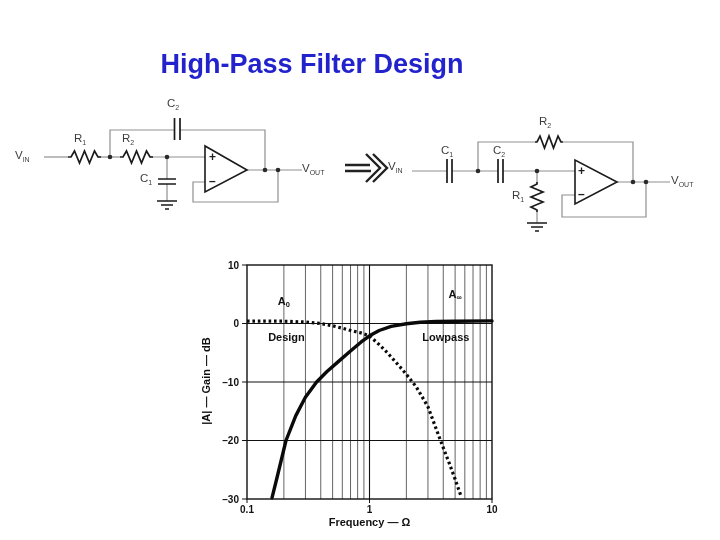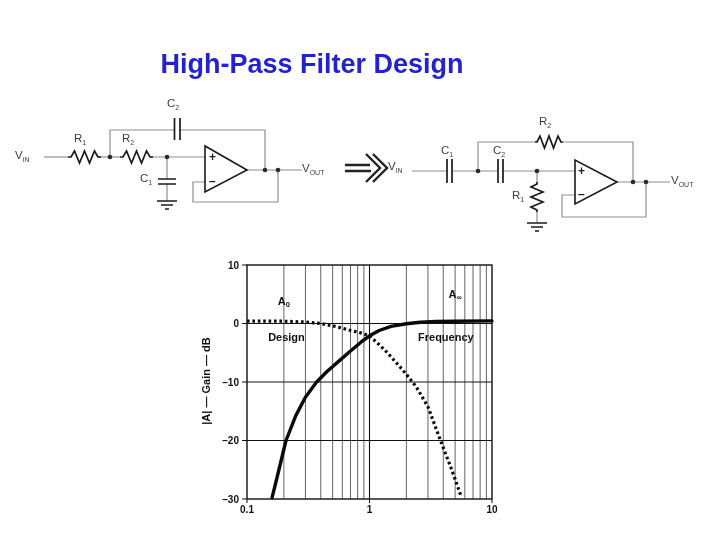--- a/index.html
+++ b/index.html
@@ -155,18 +155,19 @@
       <line x1="47" y1="132" x2="52" y2="132" stroke="#111" stroke-width="1"></line>
       <text x="44" y="135.5" text-anchor="end" class="tick">–10</text>
       <line x1="47" y1="190.5" x2="52" y2="190.5" stroke="#111" stroke-width="1"></line>
       <text x="44" y="194" text-anchor="end" class="tick">–20</text>
       <line x1="47" y1="249" x2="52" y2="249" stroke="#111" stroke-width="1"></line>
       <text x="44" y="252.5" text-anchor="end" class="tick">–30</text>
       <rect x="52" y="15" width="245" height="234" fill="none" stroke="#111" stroke-width="1.4"></rect>
       <polyline points="52.0,71.2 88.9,71.2 110.4,72.0 125.8,73.5 137.6,75.8 147.3,78.2 155.5,80.5 165.9,82.9 174.5,85.8 184.2,94.6 192.4,102.8 204.9,116.8 211.4,124.4 221.1,136.7 232.9,156.6 245.5,190.5 254.5,213.9 260.1,229.1 266.2,246.7" fill="none" stroke="#0a0a0a" stroke-width="3.2" stroke-dasharray="2.6 2.8"></polyline>
       <polyline points="77.0,247.8 81.8,228.5 91.0,190.5 100.7,165.9 110.4,147.2 121.6,132.0 132.0,121.5 142.7,112.1 155.5,101.0 165.9,92.2 174.5,85.8 184.2,80.5 196.1,76.4 211.4,73.8 225.3,72.3 241.1,71.5 260.1,71.2 297.0,70.9" fill="none" stroke="#0a0a0a" stroke-width="3.4" stroke-linejoin="round" stroke-linecap="round"></polyline>
     </svg>
+  <div class="axlabel-x">Frequency — Ω</div>
   <div class="axlabel-y">|A| — Gain — dB</div>
 <div class="anno" style="left: 88.8762px; top: 46px;"><span>A</span><sub>0</sub></div>
     <div class="anno" style="left: 260.124px; top: 39.175px;"><span>A</span><sub>∞</sub></div>
     <div class="anno" style="left: 91.4719px; top: 82.465px;">Design</div>
-    <div class="anno" style="left: 250.848px; top: 82.465px;">Frequency</div>
+    <div class="anno" style="left: 250.848px; top: 82.465px;">Lowpass</div>
   </div>
 
 </body></html>

